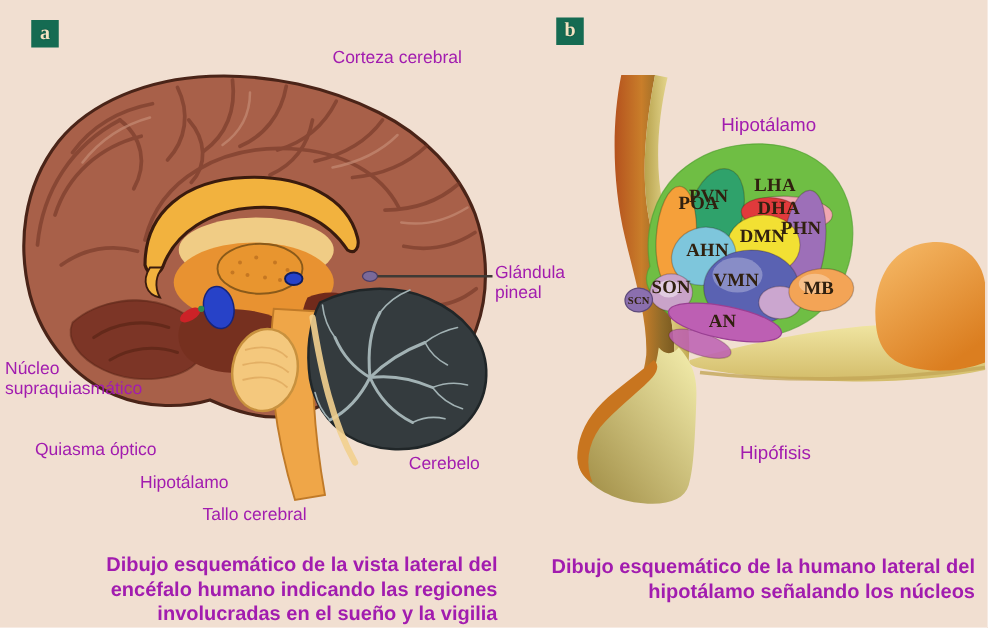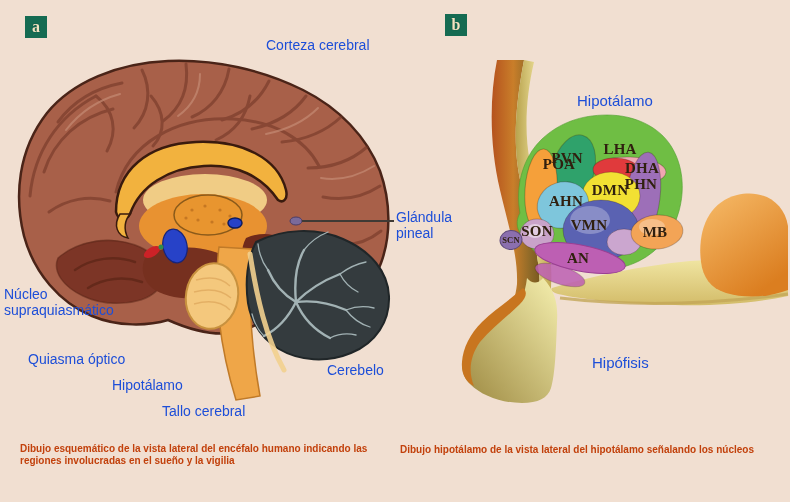--- a/index.html
+++ b/index.html
@@ -17,37 +17,37 @@
     display:flex;align-items:center;justify-content:center;
     font-family:"Liberation Serif","DejaVu Serif",serif;
     font-weight:bold;font-size:16px;
     text-shadow:0 0 1px #0A3A2C;
   }
   .badge-a{left:25px;top:16px;}
   .badge-b{left:445px;top:14px;}
   .lbl{
     position:absolute;
     font-size:14px;line-height:1.12;
-    color:#1d4ed8;white-space:nowrap;
+    color:#a21caf;white-space:nowrap;
   }
   .lbl.wrap{white-space:normal;}
   .leader{
     position:absolute;height:1.5px;background:#3F3A35;
   }
   .nx{
     position:absolute;
     transform:translate(-50%,-50%);
     font-family:"Liberation Serif","DejaVu Serif",serif;
     font-weight:bold;font-size:15px;
     color:#30200F;letter-spacing:.2px;white-space:nowrap;
   }
   .caption{
     position:absolute;
-    font-weight:bold;font-size:10px;line-height:1.22;
-    color:#c2410c;text-align:left;
+    font-weight:bold;font-size:16px;line-height:1.22;
+    color:#a21caf;text-align:right;
   }
   .caption-a{left:20px;top:443px;width:378px;}
   .caption-b{left:400px;top:444px;width:380px;}
 </style>
 </head>
 <body>
 
 <div class="canvas">
 
   <svg class="fig" width="790" height="502" viewBox="0 0 790 502">
@@ -253,24 +253,24 @@
 
   <div class="caption caption-a">Dibujo esquemático de la vista lateral del encéfalo humano indicando las regiones involucradas en el sueño y la vigilia</div>
 
   <div class="lbl" style="left:577px;top:93px;font-size:15px;">Hipotálamo</div>
 
   <div class="lbl" style="left:592px;top:355px;font-size:15px;">Hipófisis</div>
 
   <span class="nx" style="left:539px;top:164px;margin-left:20px;">POA</span>
   <span class="nx" style="left:567px;top:158px;">PVN</span>
   <span class="nx" style="left:620px;top:149px;">LHA</span>
-  <span class="nx" style="left:623px;top:168px;margin-left:19px;">DHA</span>
+  <span class="nx" style="left:623px;top:168px;">DHA</span>
   <span class="nx" style="left:610px;top:190px;">DMN</span>
   <span class="nx" style="left:641px;top:184px;">PHN</span>
   <span class="nx" style="left:566px;top:201px;">AHN</span>
   <span class="nx" style="left:589px;top:225px;">VMN</span>
   <span class="nx" style="left:511px;top:240px;font-size:8.5px;">SCN</span>
   <span class="nx" style="left:537px;top:231px;">SON</span>
   <span class="nx" style="left:578px;top:258px;">AN</span>
   <span class="nx" style="left:655px;top:232px;">MB</span>
 
-  <div class="caption caption-b">Dibujo hipotálamo de la vista lateral del hipotálamo señalando los núcleos</div>
+  <div class="caption caption-b">Dibujo esquemático de la humano lateral del hipotálamo señalando los núcleos</div>
 </div>
 
 </body></html>

